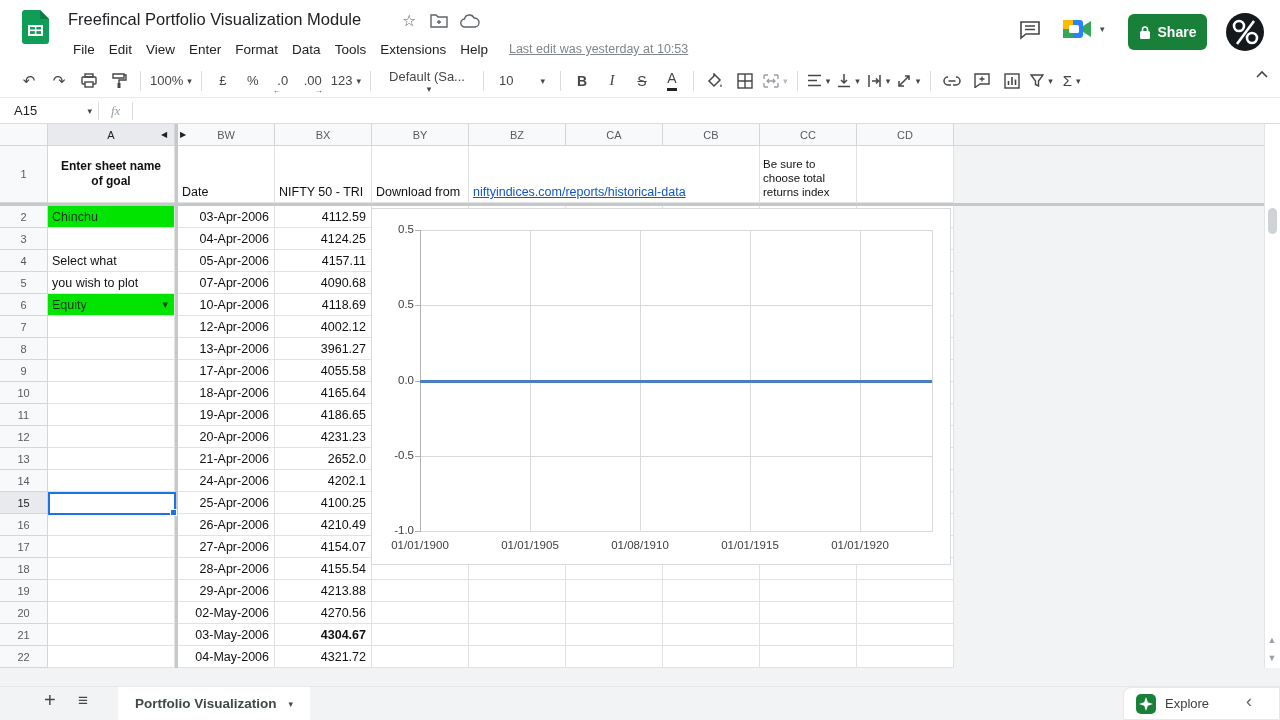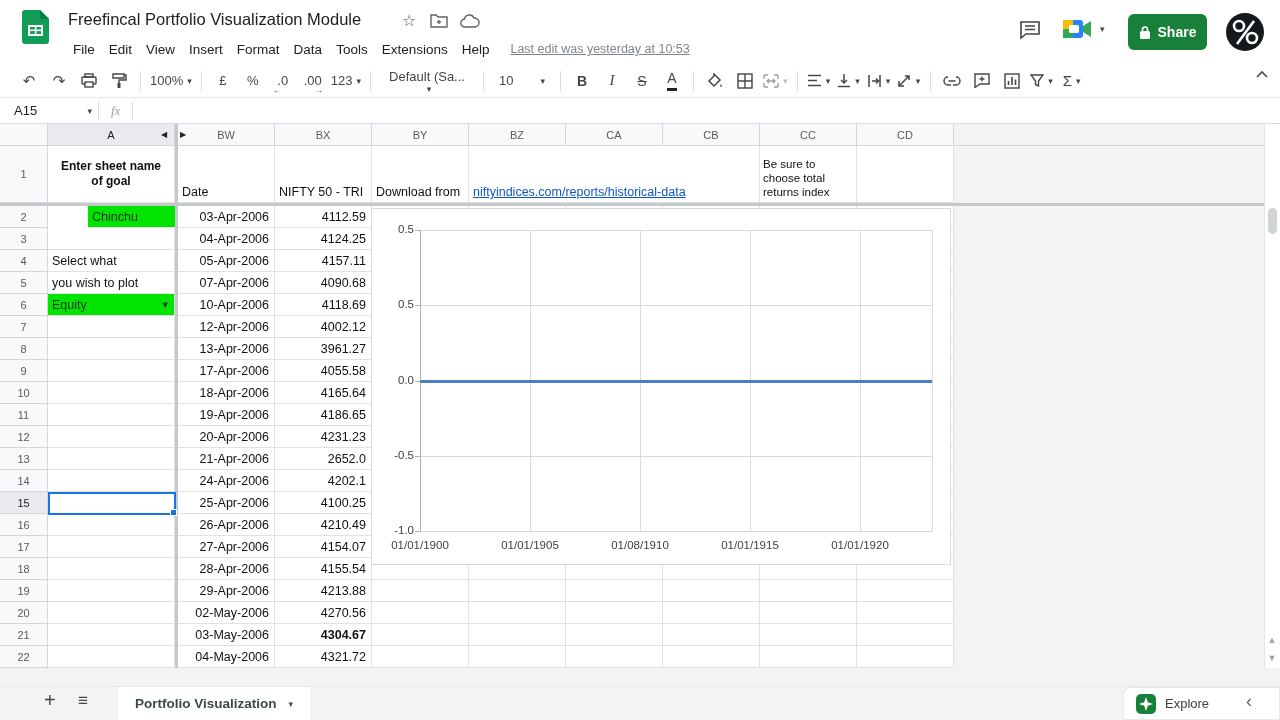--- a/index.html
+++ b/index.html
@@ -106,21 +106,21 @@
   </div>
   <div class="abs title-ic" style="left:460px;top:13px;">
     <svg width="20" height="14" viewBox="0 0 20 14">
         <path d="M5 13a4 4 0 0 1-.5-8A5 5 0 0 1 14 4a4 4 0 0 1 1 9z" fill="none" stroke="#5f6368" stroke-width="1.4"></path>
       </svg>
   </div>
   <div id="menubar" class="abs">
       <span class="menu-item">File</span>
       <span class="menu-item">Edit</span>
       <span class="menu-item">View</span>
-      <span class="menu-item">Insert</span>
+      <span class="menu-item">Enter</span>
       <span class="menu-item">Format</span>
       <span class="menu-item">Data</span>
       <span class="menu-item">Tools</span>
       <span class="menu-item">Extensions</span>
       <span class="menu-item">Help</span>
       <span id="last-edit">Last edit was yesterday at 10:53</span>
     </div>
   <div id="comment-ic" class="abs">
     <svg width="22" height="20" viewBox="0 0 22 20">
         <path d="M2 2h18v12H7l-5 4z" fill="none" stroke="#444746" stroke-width="1.6"></path>
@@ -321,21 +321,21 @@
       <div class="cell" style="left: 48px; top: 22px; width: 127px; height: 57px; font-weight: bold; display: flex; align-items: center; justify-content: center; text-align: center; white-space: normal; font-size: 12px; line-height: 15px; padding: 0px 6px; box-sizing: border-box;">Enter sheet name of goal</div>
       <div class="cell r1" style="left: 178px; top: 22px; width: 97px; height: 57px;">Date</div>
       <div class="cell r1" style="left: 275px; top: 22px; width: 97px; height: 57px;">NIFTY 50 - TRI</div>
       <div class="cell r1" style="left: 372px; top: 22px; width: 97px; height: 57px;">Download from</div>
       <div class="cell r1" style="left: 469px; top: 22px; width: 291px; height: 57px;">
         <a href="#" style="color: rgb(17, 85, 204); text-decoration: underline; font-size: 12.5px;">niftyindices.com/reports/historical-data</a>
       </div>
       <div class="cell" style="left: 760px; top: 22px; width: 97px; height: 57px; white-space: normal; font-size: 11.5px; line-height: 14px; display: flex; align-items: flex-end; padding: 0px 3px 3px; box-sizing: border-box;">Be sure to choose total returns index</div>
       <div class="cell" style="left: 857px; top: 22px; width: 97px; height: 57px;"></div>
       <div class="hdrcell" style="left: 0px; top: 82px; width: 48px; height: 22px;">2</div>
-      <div class="cell acell" style="left: 48px; top: 82px; width: 127px; height: 22px; background: rgb(0, 228, 0); color: rgb(20, 53, 20); margin-left: 40px;">Chinchu</div>
+      <div class="cell acell" style="left: 48px; top: 82px; width: 127px; height: 22px; background: rgb(0, 228, 0); color: rgb(20, 53, 20);">Chinchu</div>
       <div class="cell datec" style="left: 178px; top: 82px; width: 97px; height: 22px;">03-Apr-2006</div>
       <div class="cell num" style="left: 275px; top: 82px; width: 97px; height: 22px;">4112.59</div>
       <div class="cell" style="left: 372px; top: 82px; width: 97px; height: 22px;"></div>
       <div class="cell" style="left: 469px; top: 82px; width: 97px; height: 22px;"></div>
       <div class="cell" style="left: 566px; top: 82px; width: 97px; height: 22px;"></div>
       <div class="cell" style="left: 663px; top: 82px; width: 97px; height: 22px;"></div>
       <div class="cell" style="left: 760px; top: 82px; width: 97px; height: 22px;"></div>
       <div class="cell" style="left: 857px; top: 82px; width: 97px; height: 22px;"></div>
       <div class="hdrcell" style="left: 0px; top: 104px; width: 48px; height: 22px;">3</div>
       <div class="cell acell" style="left: 48px; top: 104px; width: 127px; height: 22px;"></div>

